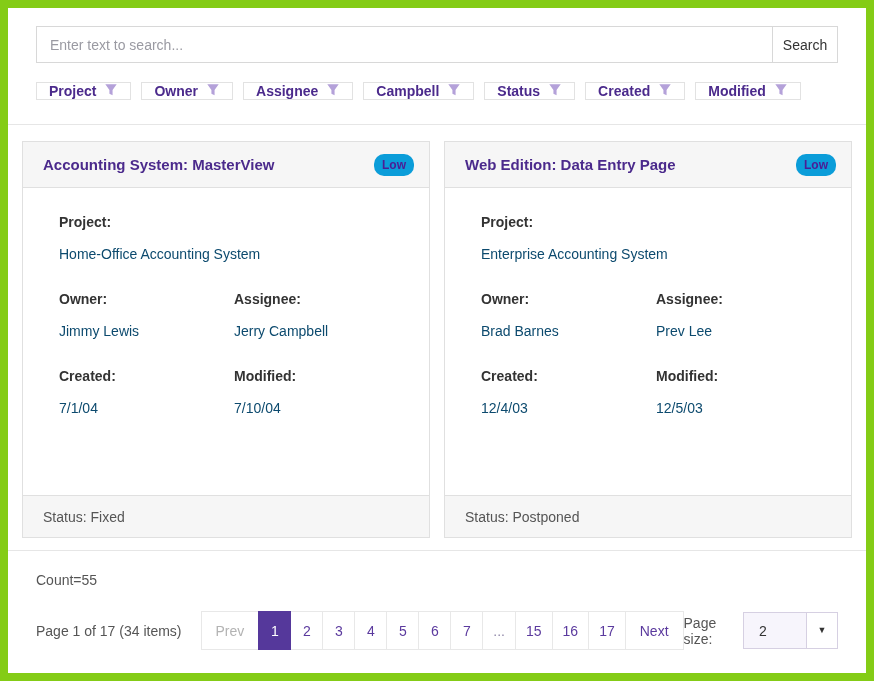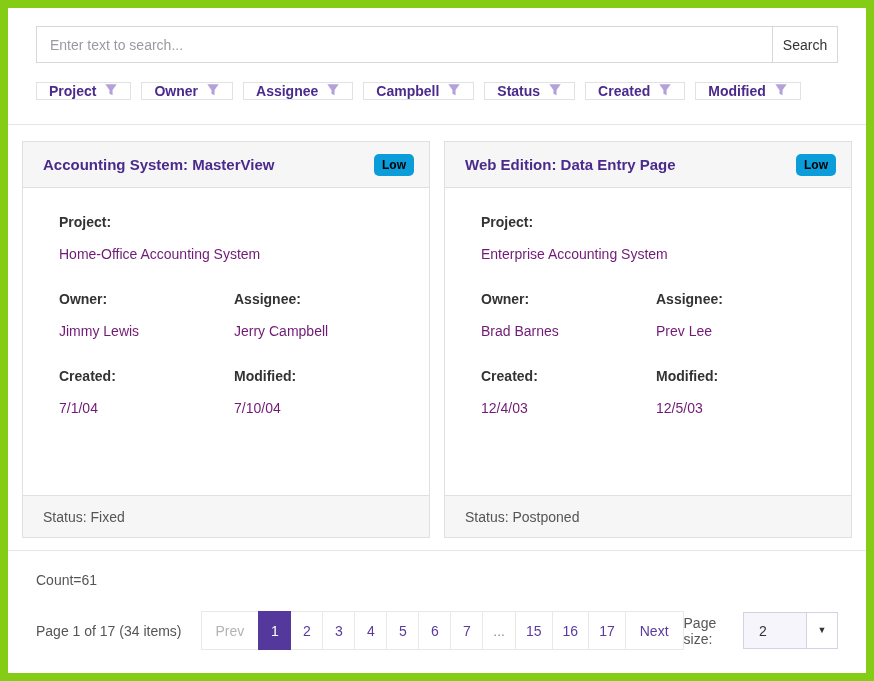--- a/index.html
+++ b/index.html
@@ -17,26 +17,26 @@
   .filter-btn { height:18px; padding:0 12px; display:flex; gap:8px; border:1px solid #e2e2e2; background:#fff; color:#4b2a8c; font-weight:bold; font-size:14px; font-family:inherit; cursor:pointer; }
   .funnel { width:14px; height:14px; display:inline-block; }
 
   .divider { height:1px; background:#e6e6e6; margin-top:24px; }
 
   
   .cards { display:flex; gap:14px; margin:16px 14px 0; }
   .card { flex:1; border:1px solid #e0e0e0; display:flex; flex-direction:column; height:397px; }
   .card-header { background:#f6f6f6; border-bottom:1px solid #e0e0e0; height:46px; flex:0 0 46px; display:flex; align-items:center; justify-content:space-between; padding:0 15px 0 20px; }
   .card-title { color:#4b2a8c; font-weight:bold; font-size:15px; }
-  .badge { background:#0b9dd9; color:#000000; font-weight:bold; font-size:12px; padding:4px 8px; border-radius:5px; }
+  .badge { background:#0b9dd9; color:#4c1d95; font-weight:bold; font-size:12px; padding:4px 8px; border-radius:10px; }
   .card-body { flex:1; padding:26px 20px 0 36px; font-size:14px; overflow:hidden; }
   .fgroup { margin-bottom:29px; }
   .frow { display:grid; grid-template-columns:1fr 1fr; }
   .flabel { font-weight:bold; color:#333; margin-bottom:16px; }
-  .fvalue { color:#701a75; }
+  .fvalue { color:#0c4a6e; }
   .card-footer { background:#f6f6f6; border-top:1px solid #e0e0e0; height:42px; flex:0 0 42px; display:flex; align-items:center; padding:0 20px; color:#555; font-size:14px; }
 
   
   .count { margin:21px 28px 0; color:#555; font-size:14px; }
   .pager-row { margin:23px 28px 0; display:flex; align-items:center; }
   .pager-info { color:#555; font-size:14px; white-space:nowrap; }
   .pager { display:flex; margin-left:20px; }
   .pcell { min-width:33px; height:39px; display:flex; align-items:center; justify-content:center; border:1px solid #e8e8e8; margin-left:-1px; color:#5b3a9e; font-size:14px; padding:0 10px; cursor:pointer; background:#fff; }
   .pcell.prev { color:#b3b3b3; padding:6px 14px; }
   .pcell.next { padding:16px 14px; }
@@ -176,21 +176,21 @@
       </div>
       <div class="card-footer">
         <span>Status: Postponed</span>
       </div>
     </div>
 
   </div>
 
   <div class="divider" style="margin-top:12px;"></div>
 
-  <div class="count">Count=61</div>
+  <div class="count">Count=55</div>
 
   <div class="pager-row">
     <span class="pager-info">Page 1 of 17 (34 items)</span>
     <div class="pager">
       <div class="pcell prev">Prev</div>
       <div class="pcell active">1</div>
       <div class="pcell">2</div>
       <div class="pcell">3</div>
       <div class="pcell">4</div>
       <div class="pcell">5</div>

